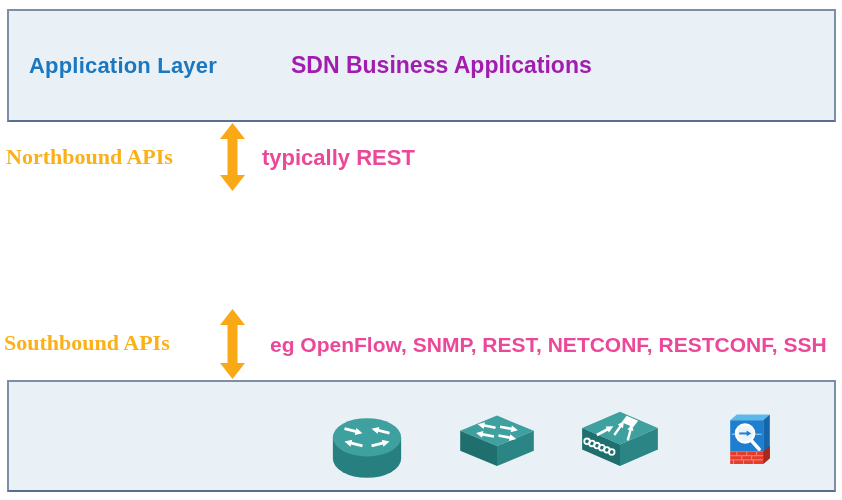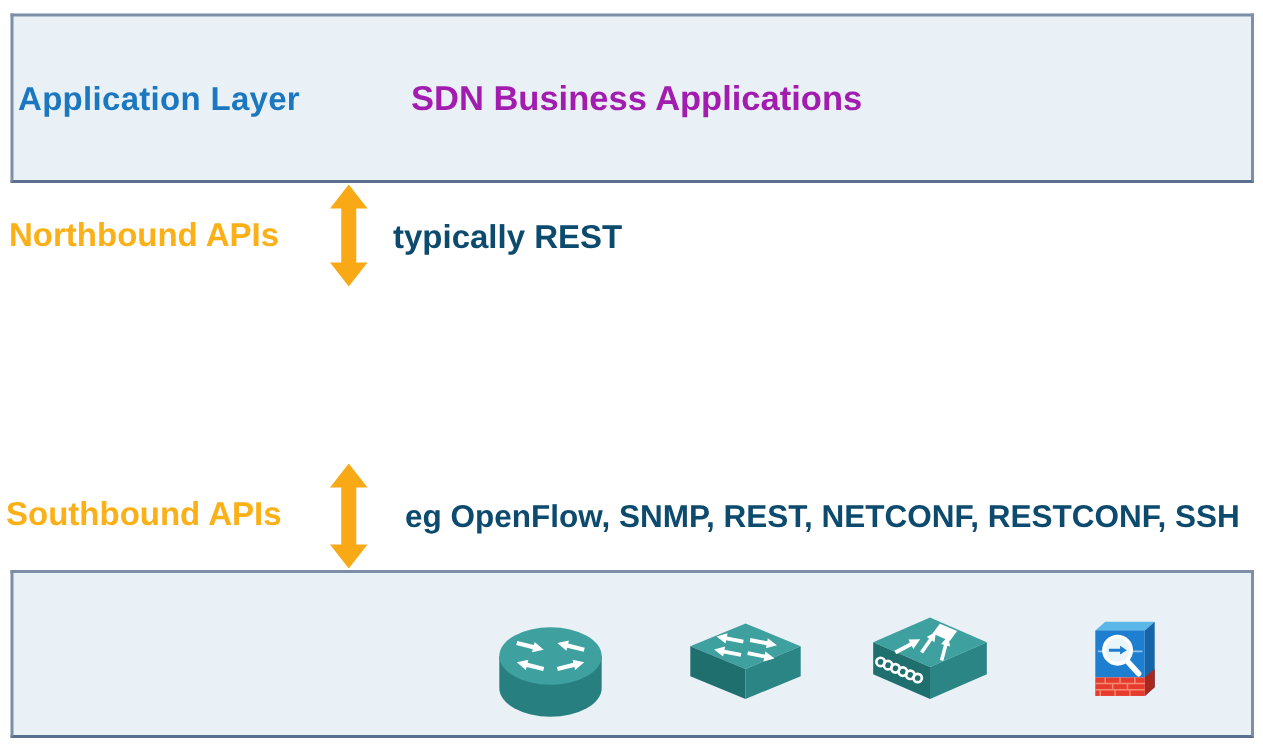--- a/index.html
+++ b/index.html
@@ -15,21 +15,21 @@
   }
   .layer-box {
     position: absolute;
     left: 7px;
     width: 829px;
     background: #eaf1f6;
     border: 2px solid #7d8fa6;
     border-bottom-color: #5a6f8f;
     display: flex;
     align-items: center;
-    padding-left: 3px;
+    padding-left: 20px;
   }
   #box-application { top: 9px;   height: 113px; }
   #box-control     { top: 192px; height: 116px; }
   #box-infrastructure { top: 380px; height: 112px; }
 
   .layer-title {
     display: inline-block;
     width: 262px;
     flex: 0 0 262px;
     color: #1b78c0;
@@ -43,27 +43,28 @@
     font-weight: bold;
   }
 
   .api-label {
     position: absolute;
     color: #fbb018;
     font-size: 22px;
     font-weight: bold;
     line-height: 28px;
     white-space: nowrap;
+    font-family: Liberation Serif, serif;
   }
   #label-northbound { left: 6px;  top: 143px; }
   #label-southbound { left: 4px;  top: 329px; }
 
   .api-annotation {
     position: absolute;
-    color: #0c4a6e;
+    color: #ec4899;
     font-weight: bold;
     white-space: nowrap;
   }
   #annotation-northbound { left: 262px; top: 145px; font-size: 22px; line-height: 26px; }
   #annotation-southbound { left: 254px; top: 332px; font-size: 21px; line-height: 25px; margin-left: 16px; }
 
   .double-arrow {
     position: absolute;
     left: 218px;
     width: 29px;

